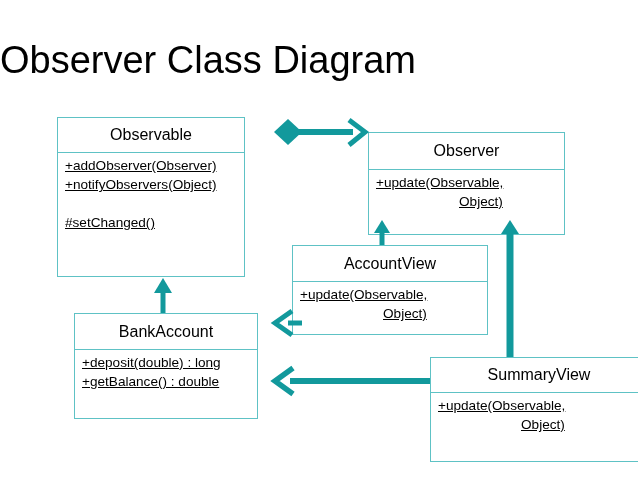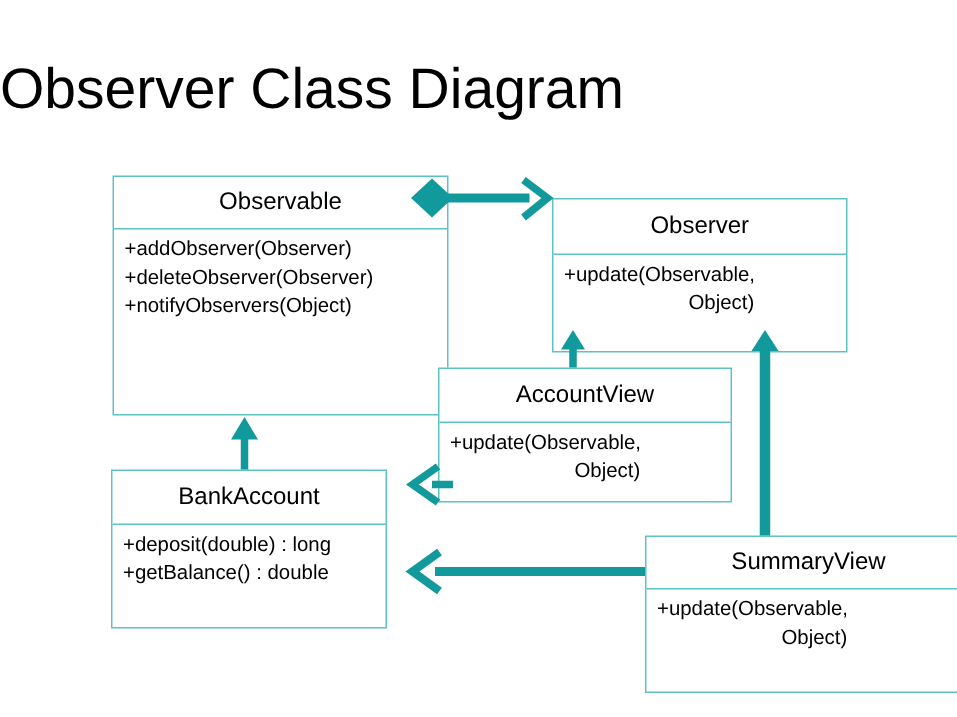--- a/index.html
+++ b/index.html
@@ -18,41 +18,41 @@
   }
   .uml-class{
     position:absolute;box-sizing:border-box;
     background:var(--bg);border:1px solid var(--border);
   }
   .uml-title{
     box-sizing:border-box;border-bottom:1px solid var(--border);
     display:flex;align-items:center;justify-content:center;
     font-size:16px;color:var(--text);
   }
-  .uml-members{padding:3px 7px;font-size:13.6px;line-height:19px;}
+  .uml-members{padding:3px 7px;font-size:13.6px;line-height:19px;text-decoration:underline;}
   .m{min-height:19px;white-space:nowrap;}
   .m.indent2{padding-left:62px;margin-left:21px;}
   svg.connectors{position:absolute;left:0;top:0;pointer-events:none;}
   svg .st{stroke:var(--accent);fill:none;}
   svg .fl{fill:var(--accent);stroke:none;}
 </style>
 </head>
 <body>
 
 <div class="slide">
 
   <div class="slide-title">Observer Class Diagram</div>
 
-  <div class="uml-class" style="left:75px;top:117px;width:224px;height:160px;">
+  <div class="uml-class" style="left:57px;top:117px;width:188px;height:160px;">
     <div class="uml-title" style="height:35px;">Observable</div>
     <div class="uml-members">
       <div class="m">+addObserver(Observer)</div>
-      <div class="m">+deleteObserver(Observer)</div>
       <div class="m">+notifyObservers(Object)</div>
       <div class="m"></div>
+      <div class="m">#setChanged()</div>
     </div>
   </div>
 
   <div class="uml-class" style="left:368px;top:132px;width:197px;height:103px;">
     <div class="uml-title" style="height:37px;">Observer</div>
     <div class="uml-members">
       <div class="m">+update(Observable,</div>
       <div class="m indent2">Object)</div>
     </div>
   </div>

